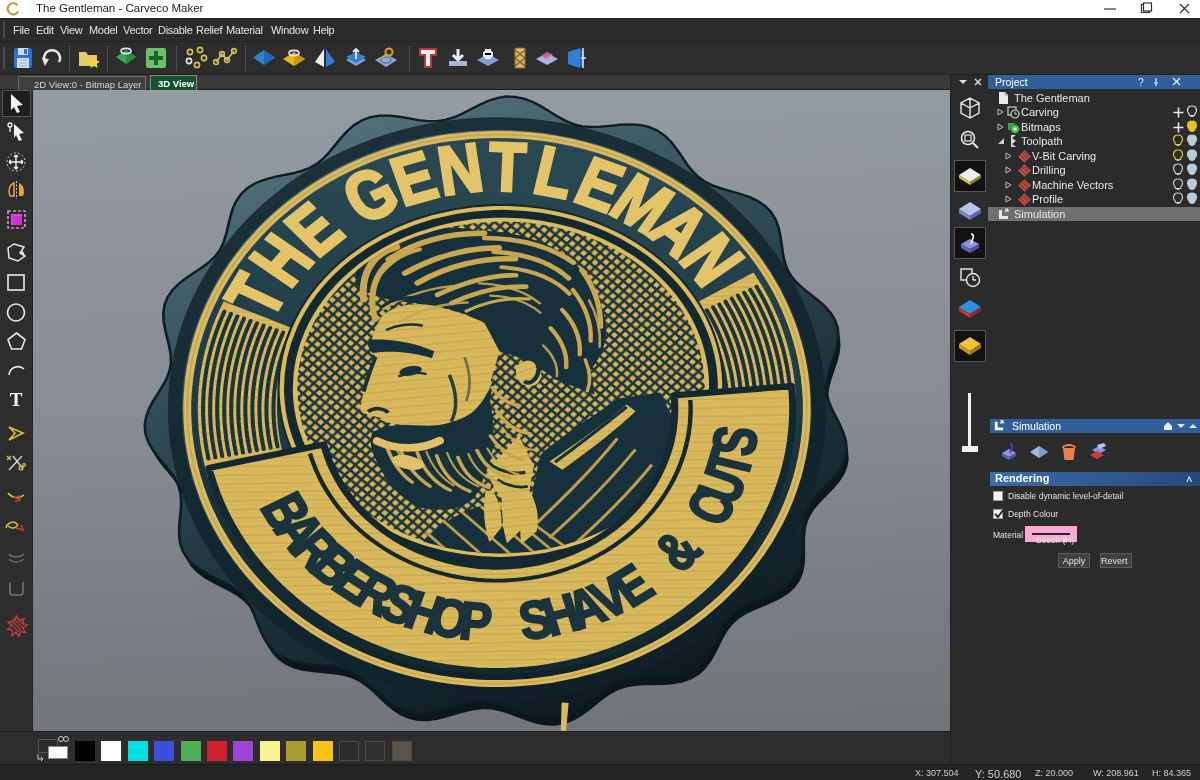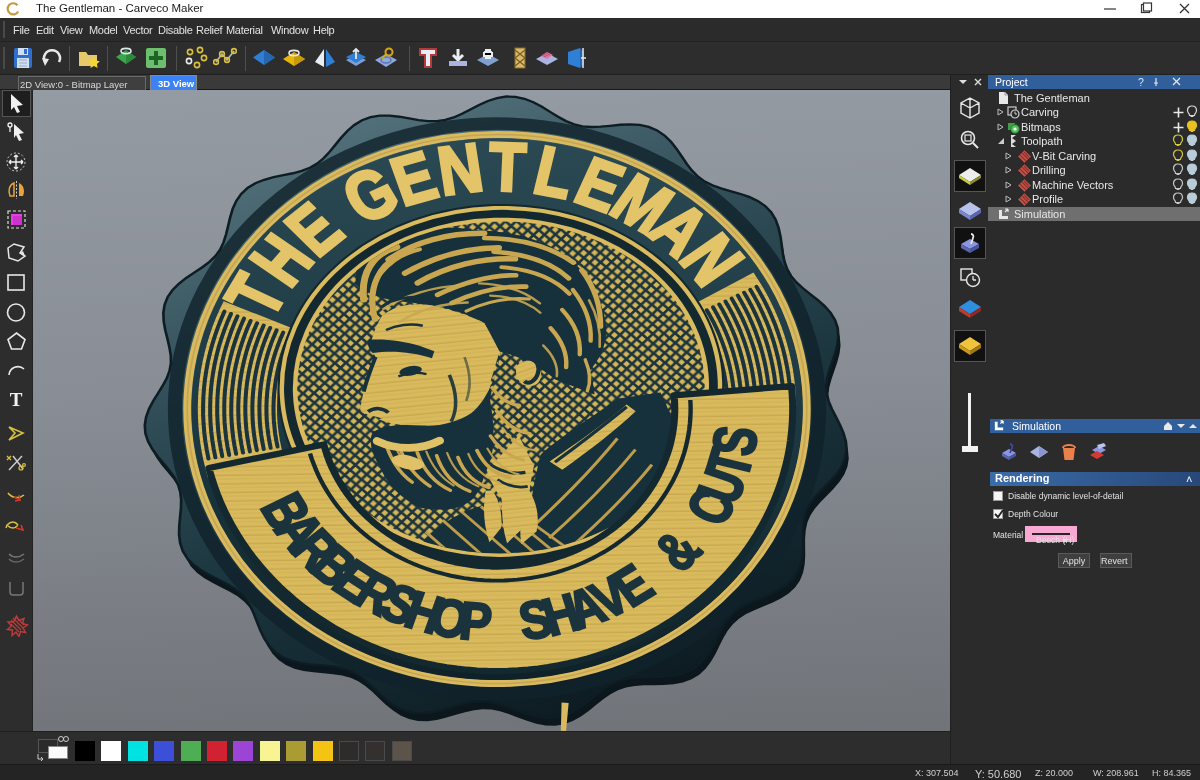--- a/index.html
+++ b/index.html
@@ -121,22 +121,22 @@
       <path d="M7,9 l4,2 M9,8 l4,2 M11,7 l4,2" stroke="#c04878" stroke-width="1"></path>
     </svg>
 <svg class="abs" style="left:564px;top:4px" width="24" height="24" viewBox="0 0 24 24">
       <path d="M4,6 L16,2 L16,22 L4,18 Z" fill="#2f7fd6"></path>
       <path d="M16,2 L20,6 L20,18 L16,22 Z" fill="#2566b3"></path>
       <path d="M19,2 v20" stroke="#e8e8e8" stroke-width="1.5"></path>
       <path d="M17,12 h5" stroke="#e8e8e8" stroke-width="1.5"></path>
     </svg>
 </div>
 <div class="abs" style="left:0;top:75px;width:1200px;height:15px;background:#3a3a3a;border-bottom:1px solid #191919">
-<div class="abs" style="left:18px;top:1px;width:128px;height:14px;background:#3f3f3f;border:1px solid #6a6a6a;border-bottom:none;color:#d8d8d8;font-size:9.5px;padding:2px 0 0 1px">2D View:0 - Bitmap Layer</div>
-<div class="abs" style="left:150px;top:0px;width:47px;height:15px;background:#3b82f6;border:1px solid #8a8a8a;border-bottom:none;color:#fff;font-size:9.5px;font-weight:bold;padding:2px 0 0 7px">3D View</div>
+<div class="abs" style="left:18px;top:1px;width:128px;height:14px;background:#3f3f3f;border:1px solid #6a6a6a;border-bottom:none;color:#d8d8d8;font-size:9.5px;padding:2px 0 0 15px">2D View:0 - Bitmap Layer</div>
+<div class="abs" style="left:150px;top:0px;width:47px;height:15px;background:#14532d;border:1px solid #8a8a8a;border-bottom:none;color:#fff;font-size:9.5px;font-weight:bold;padding:2px 0 0 7px">3D View</div>
 </div>
 <div class="abs" style="left:0;top:90px;width:33px;height:641px;background:#2d2d2d;border-right:1px solid #222">
 <div class="abs" style="left:2px;top:0px;width:29px;height:27px;background:#1e1e1e;border:1px solid #555"></div>
 <svg class="abs" style="left:4px;top:1px" width="25" height="25" viewBox="0 0 25 25">
       <path d="M7,3 L19,14 L13,15 L16,21 L13,22 L10,16 L7,19 Z" fill="#f0f0f0"></path>
     </svg>
 <svg class="abs" style="left:4px;top:30px" width="25" height="25" viewBox="0 0 25 25">
       <path d="M10,4 L20,13 L15,14 L18,20 L15,21 L12,15 L10,18 Z" fill="#f0f0f0"></path>
       <circle cx="6" cy="5" r="2" fill="none" stroke="#f0f0f0" stroke-width="1.3"></circle>
       <path d="M6,7 v5" stroke="#f0f0f0" stroke-width="1.3"></path>

